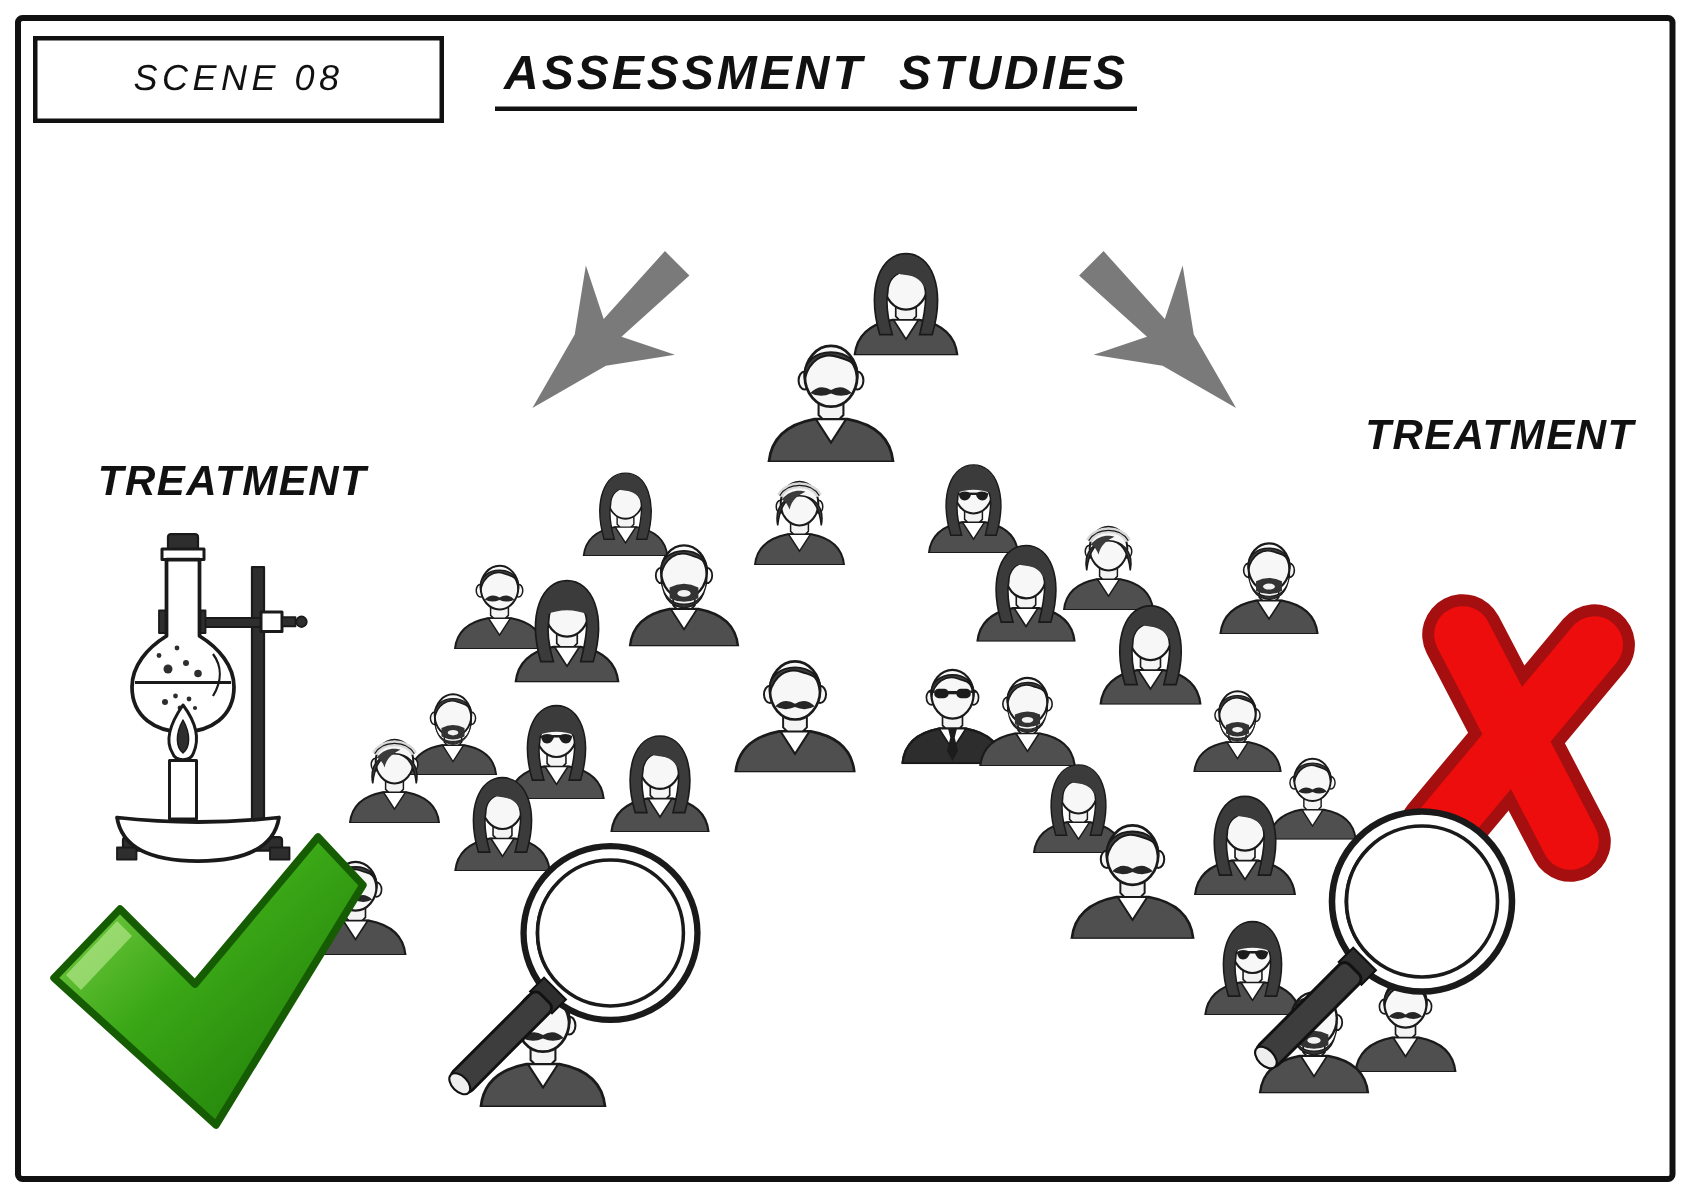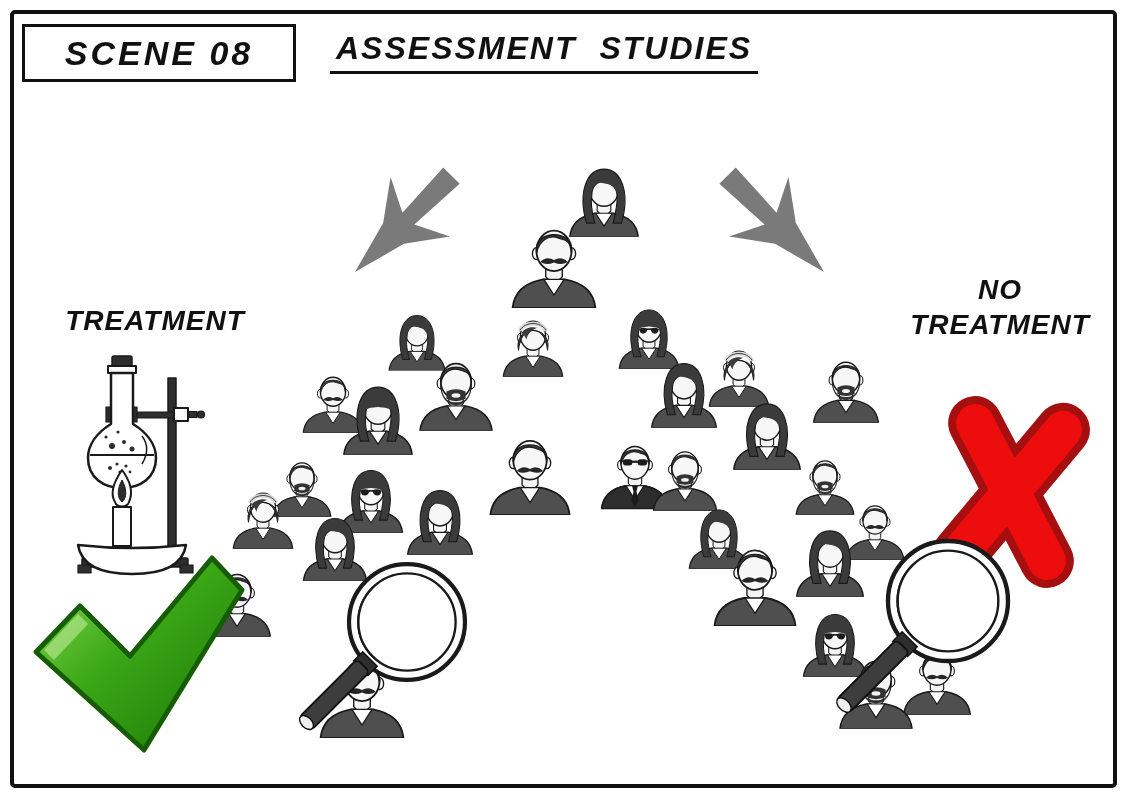--- a/index.html
+++ b/index.html
@@ -9,21 +9,21 @@
   }
   .frame{
     position:absolute;left:10px;top:10px;width:1099px;height:770px;
     border:4px solid #111;border-radius:5px;
   }
   .scene-box{
     position:absolute;left:22px;top:24px;width:268px;height:52px;
     border:3.5px solid #111;background:#fff;display:flex;align-items:center;justify-content:center;
   }
   .scene-box span{
-    font-style:italic;font-weight:700;font-size:34px;letter-spacing:3px;white-space:nowrap;
+    font-style:italic;font-weight:400;font-size:24px;letter-spacing:3px;white-space:nowrap;
   }
   .main-title{
     position:absolute;left:330px;top:30px;width:520px;
   }
   .main-title span{
     display:inline-block;font-style:italic;font-weight:bold;font-size:32px;letter-spacing:2px;
     word-spacing:12px;border-bottom:3px solid #111;padding:0 6px 4px 6px;white-space:nowrap;
   }
   .treatment-label{
     position:absolute;left:30px;top:305px;width:250px;text-align:center;
@@ -216,21 +216,20 @@
   </svg>
 
   <div class="scene-box">
     <span>SCENE 08</span>
   </div>
   <div class="main-title">
     <span>ASSESSMENT STUDIES</span>
   </div>
   <div class="treatment-label">TREATMENT</div>
   <div class="no-treatment-label">
-    <div>NO</div>
     <div>TREATMENT</div>
   </div>
 
   <svg class="cross-svg" viewBox="0 0 172 208">
     <g transform="rotate(7 86 104)">
       <line class="cross-out" x1="42" y1="40" x2="130" y2="168" stroke="#a50f0f" stroke-width="54" stroke-linecap="round"></line>
       <line class="cross-out" x1="130" y1="36" x2="42" y2="172" stroke="#a50f0f" stroke-width="54" stroke-linecap="round"></line>
       <line class="cross-in" x1="42" y1="40" x2="130" y2="168" stroke="#ee0d0d" stroke-width="38" stroke-linecap="round"></line>
       <line class="cross-in" x1="130" y1="36" x2="42" y2="172" stroke="#ee0d0d" stroke-width="38" stroke-linecap="round"></line>
     </g>

